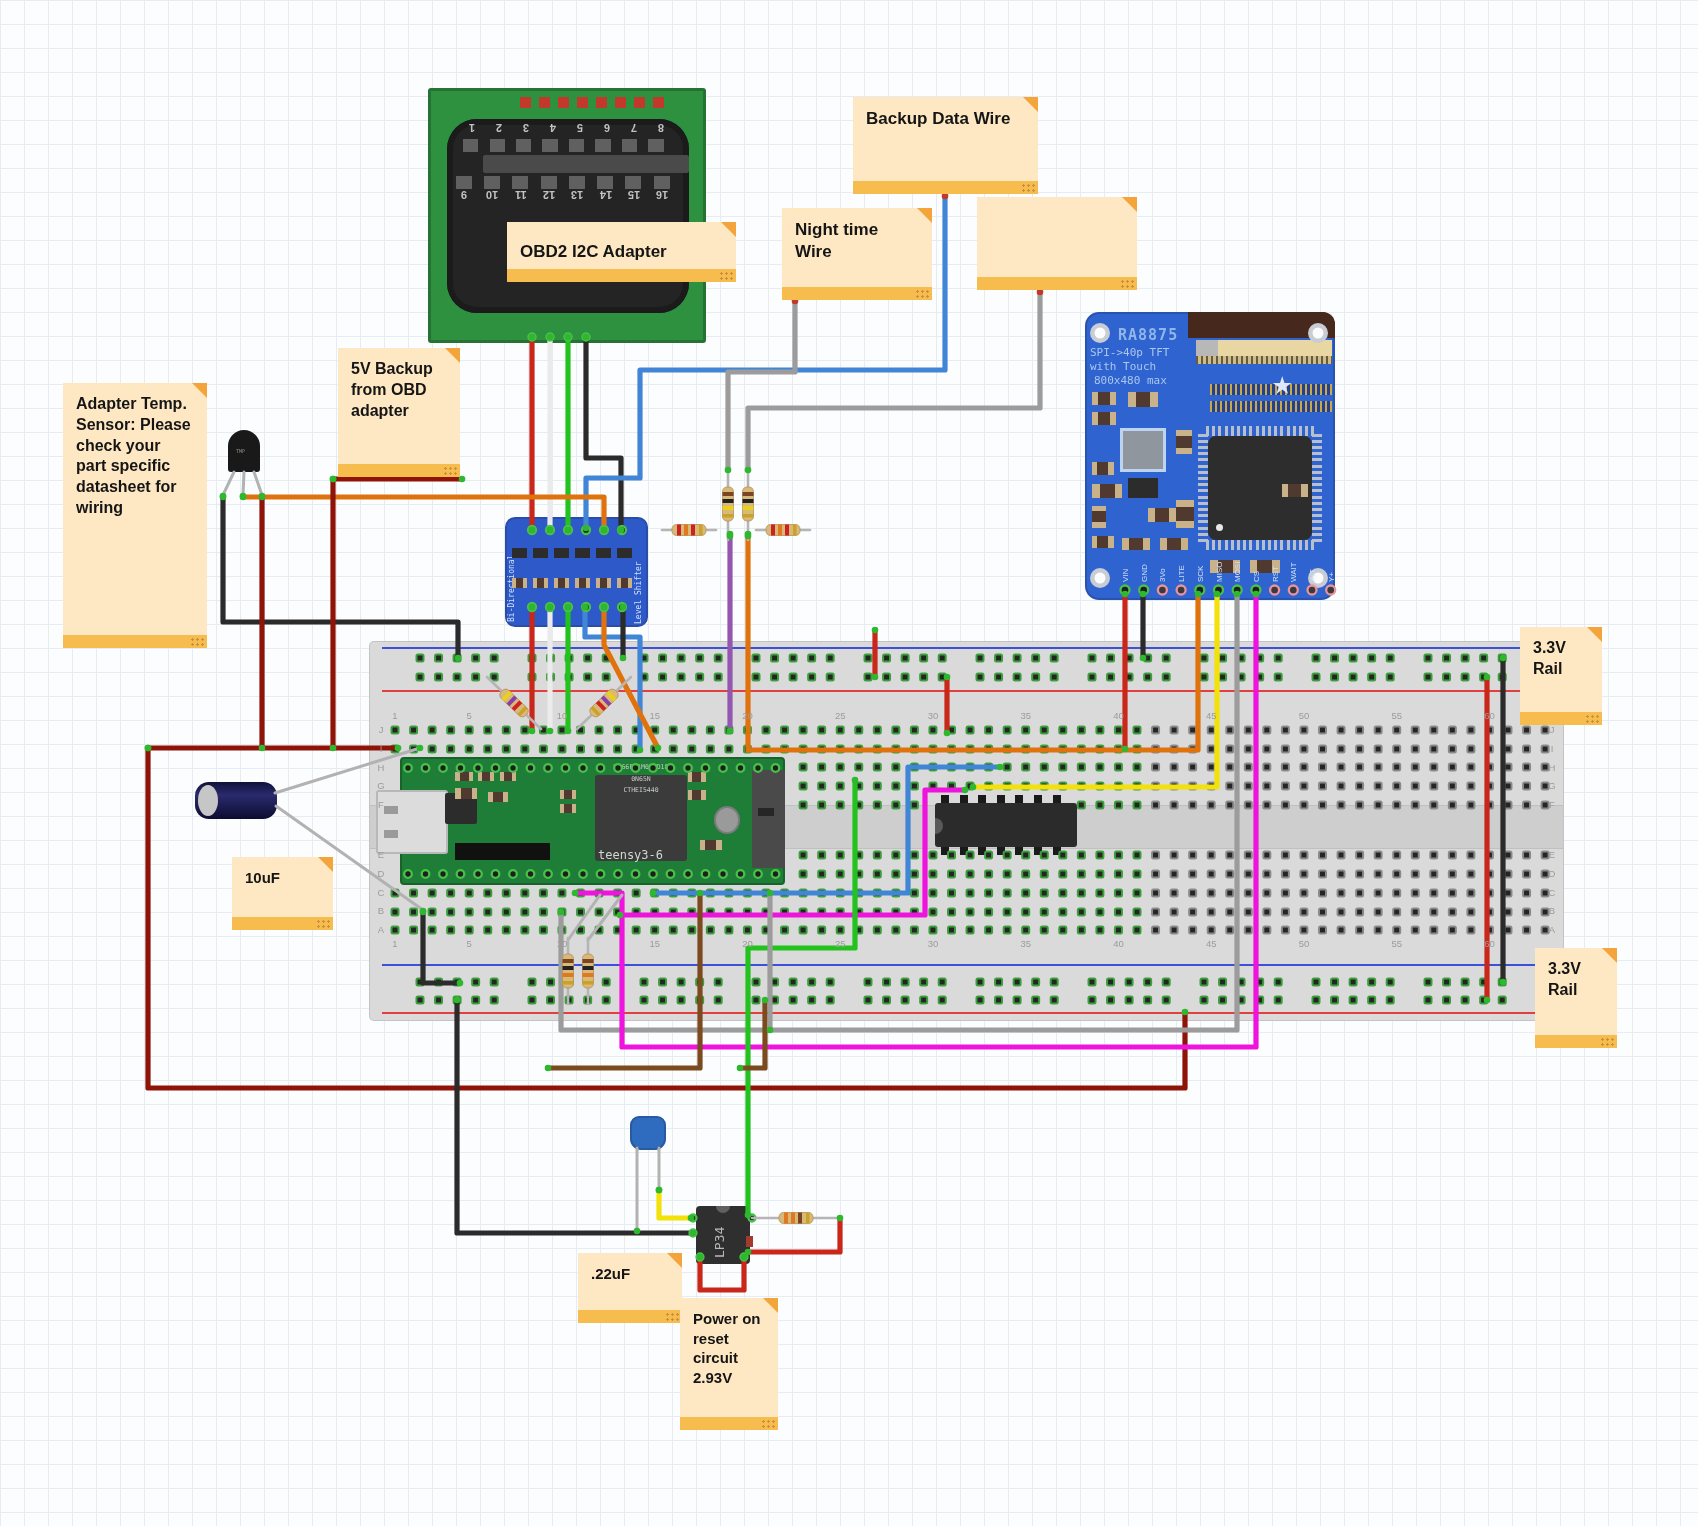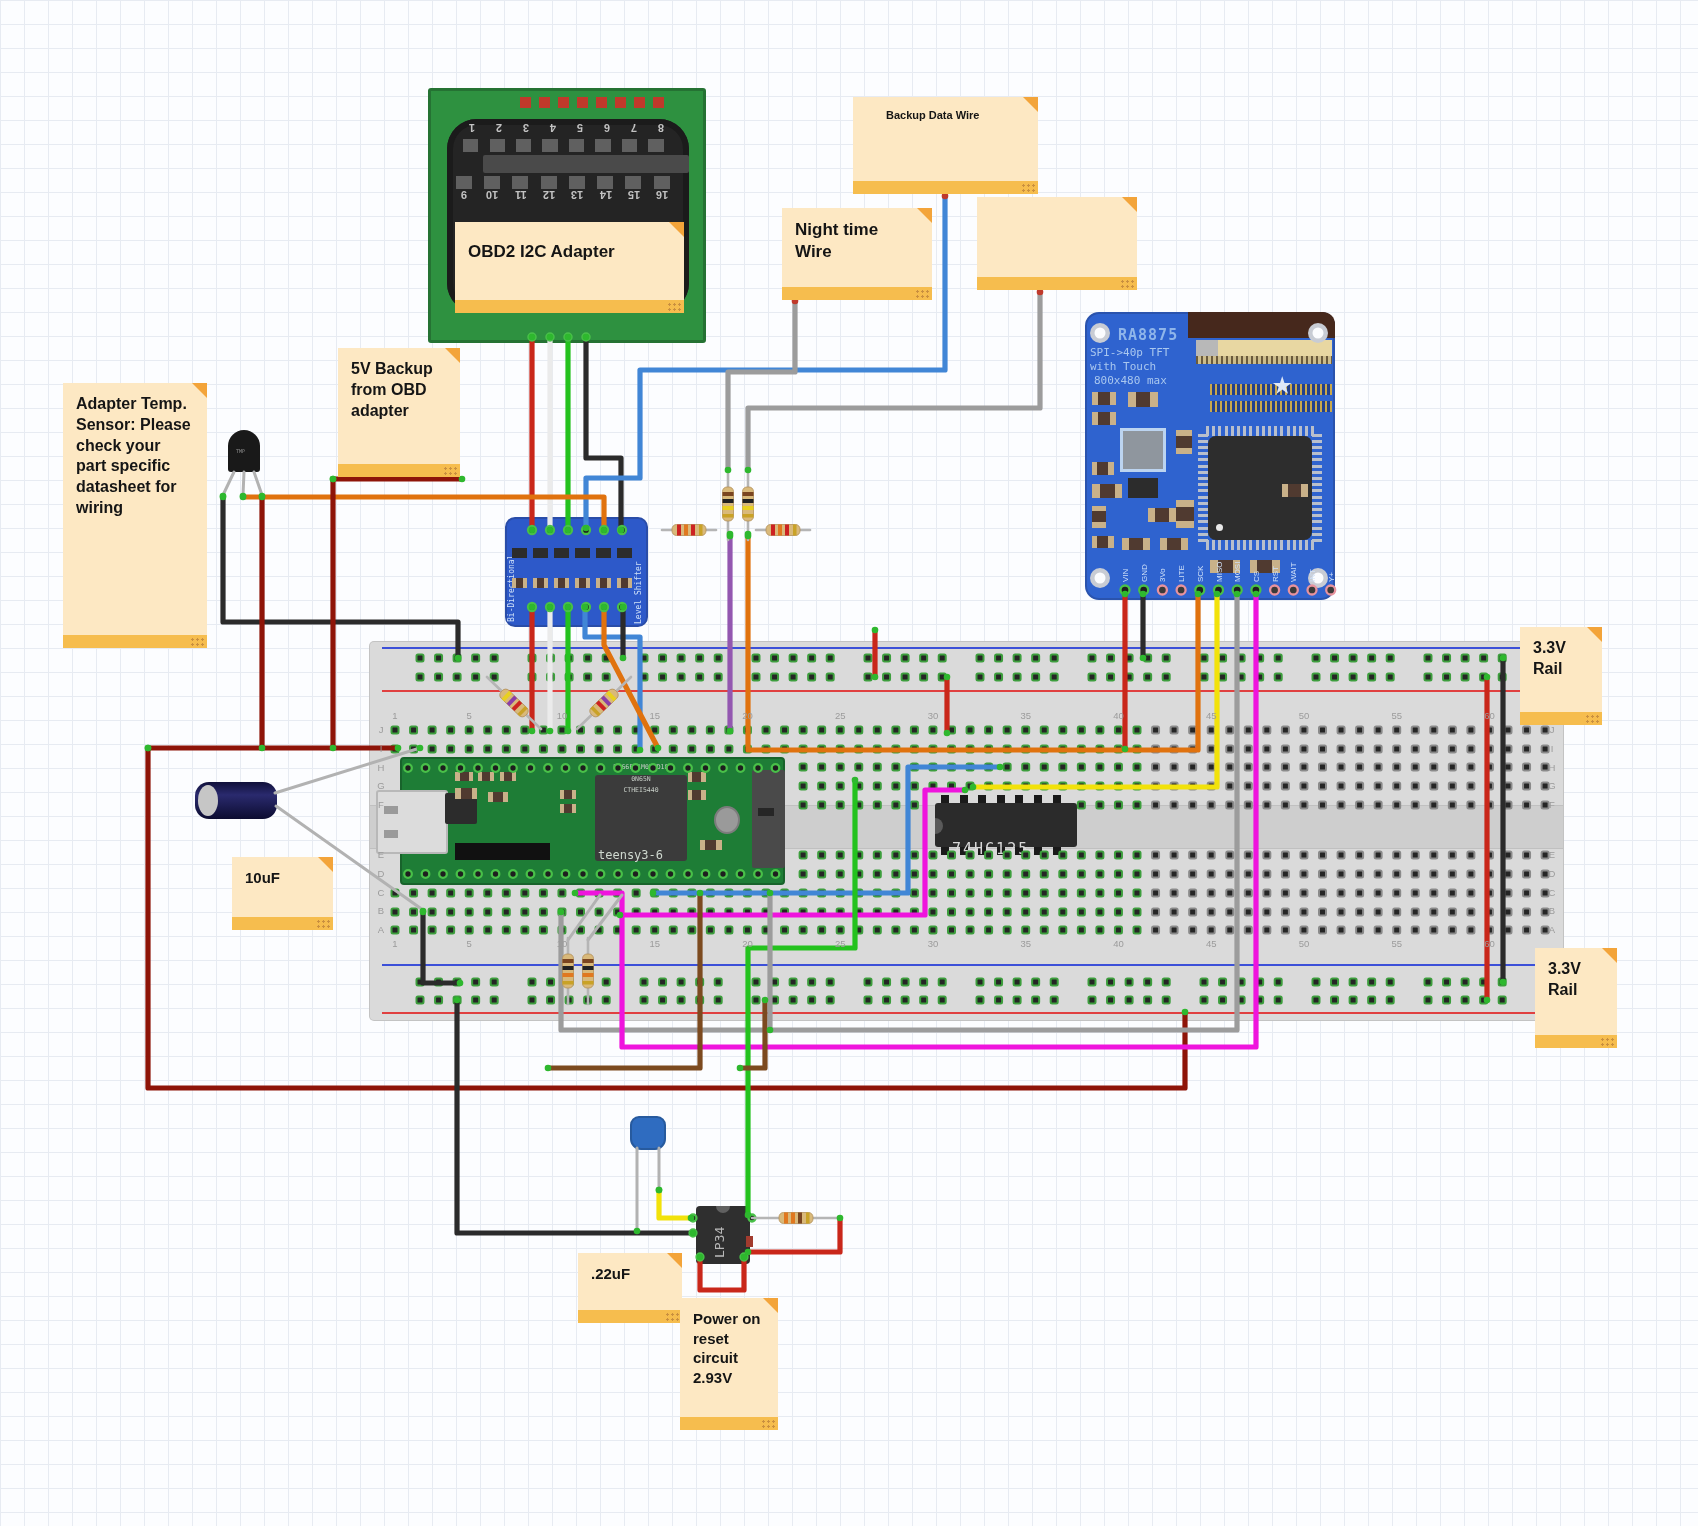--- a/index.html
+++ b/index.html
@@ -84,21 +84,21 @@
   </div>
   <div class="silk" style="left:598px;top:848px;font-size:12px;color:#cfd8cf">teensy3-6</div>
   <div class="comp" style="left:714px;top:806px;width:26px;height:28px;background:#9a9a9a;border:2px solid #7c7c7c;border-radius:50%"></div>
   <div class="comp" style="left:752px;top:770px;width:33px;height:98px;background:#4a4a4a;border-radius:2px"></div>
   <div class="comp" style="left:758px;top:808px;width:16px;height:8px;background:#262626"></div>
 
   <div class="comp" style="left:941px;top:795px;width:130px;height:8px;background:repeating-linear-gradient(90deg,#1a1a1a 0 8px,transparent 8px 18.6px)"></div>
   <div class="comp" style="left:941px;top:847px;width:130px;height:8px;background:repeating-linear-gradient(90deg,#1a1a1a 0 8px,transparent 8px 18.6px)"></div>
   <div class="comp" style="left:935px;top:803px;width:142px;height:44px;background:#2b2b2b;border-radius:3px"></div>
   <div class="comp" style="left:935px;top:818px;width:8px;height:16px;background:#5a5a5a;border-radius:0 8px 8px 0"></div>
-  <div class="silk" style="left:952px;top:840px;font-size:15px;letter-spacing:2px;color:#d8d8d8">74HC125</div>
+  <div class="silk" style="left:952px;top:772px;font-size:15px;letter-spacing:2px;color:#d8d8d8">74HC125</div>
 
   <div class="comp" style="left:696px;top:1206px;width:54px;height:58px;background:#2f2f2f;border-radius:4px"></div>
   <div class="comp" style="left:716px;top:1206px;width:14px;height:7px;background:#606060;border-radius:0 0 7px 7px"></div>
   <div class="comp" style="left:746px;top:1236px;width:7px;height:11px;background:#a23b2e"></div>
   <div class="silk vtext" style="left:712px;top:1212px;height:46px;font-size:13px;color:#b8b8b8">LP34</div>
 
   <div class="comp" style="left:228px;top:430px;width:32px;height:42px;background:#191919;border-radius:16px 16px 3px 3px"></div>
   <div class="silk" style="left:236px;top:448px;font-size:5px;color:#909090">TMP</div>
 
   <div class="comp" style="left:195px;top:782px;width:82px;height:37px;background:linear-gradient(180deg,#10103a,#2a2a6e 35%,#0c0c30);border-radius:14px"></div>
@@ -1185,27 +1185,27 @@
         <text x="1552" y="876.8" text-anchor="middle" font-size="9.5" fill="#9b9b9b" font-family="Liberation Sans,sans-serif">D</text>
         <text x="381" y="895.6" text-anchor="middle" font-size="9.5" fill="#9b9b9b" font-family="Liberation Sans,sans-serif">C</text>
         <text x="1552" y="895.6" text-anchor="middle" font-size="9.5" fill="#9b9b9b" font-family="Liberation Sans,sans-serif">C</text>
         <text x="381" y="914.4" text-anchor="middle" font-size="9.5" fill="#9b9b9b" font-family="Liberation Sans,sans-serif">B</text>
         <text x="1552" y="914.4" text-anchor="middle" font-size="9.5" fill="#9b9b9b" font-family="Liberation Sans,sans-serif">B</text>
         <text x="381" y="933.2" text-anchor="middle" font-size="9.5" fill="#9b9b9b" font-family="Liberation Sans,sans-serif">A</text>
         <text x="1552" y="933.2" text-anchor="middle" font-size="9.5" fill="#9b9b9b" font-family="Liberation Sans,sans-serif">A</text>
       </g>
     </svg>
   <div id="notes">
-      <div class="note vc" style="left: 455px; top: 222px; width: 229px; height: 91px;">
+      <div class="note vc" style="left: 507px; top: 222px; width: 229px; height: 60px;">
         <div class="txt" style="font-size: 17px;">OBD2 I2C Adapter</div>
         <div class="fold"></div>
         <div class="bar"></div>
       </div>
       <div class="note" style="left: 853px; top: 97px; width: 185px; height: 97px;">
-        <div class="txt" style="font-size: 11px; margin-left: 20px;">Backup Data Wire</div>
+        <div class="txt" style="font-size: 17px;">Backup Data Wire</div>
         <div class="fold"></div>
         <div class="bar"></div>
       </div>
       <div class="note" style="left: 782px; top: 208px; width: 150px; height: 92px;">
         <div class="txt" style="font-size: 17px;">Night time Wire</div>
         <div class="fold"></div>
         <div class="bar"></div>
       </div>
       <div class="note" style="left: 977px; top: 197px; width: 160px; height: 93px;">
         <div class="fold"></div>

